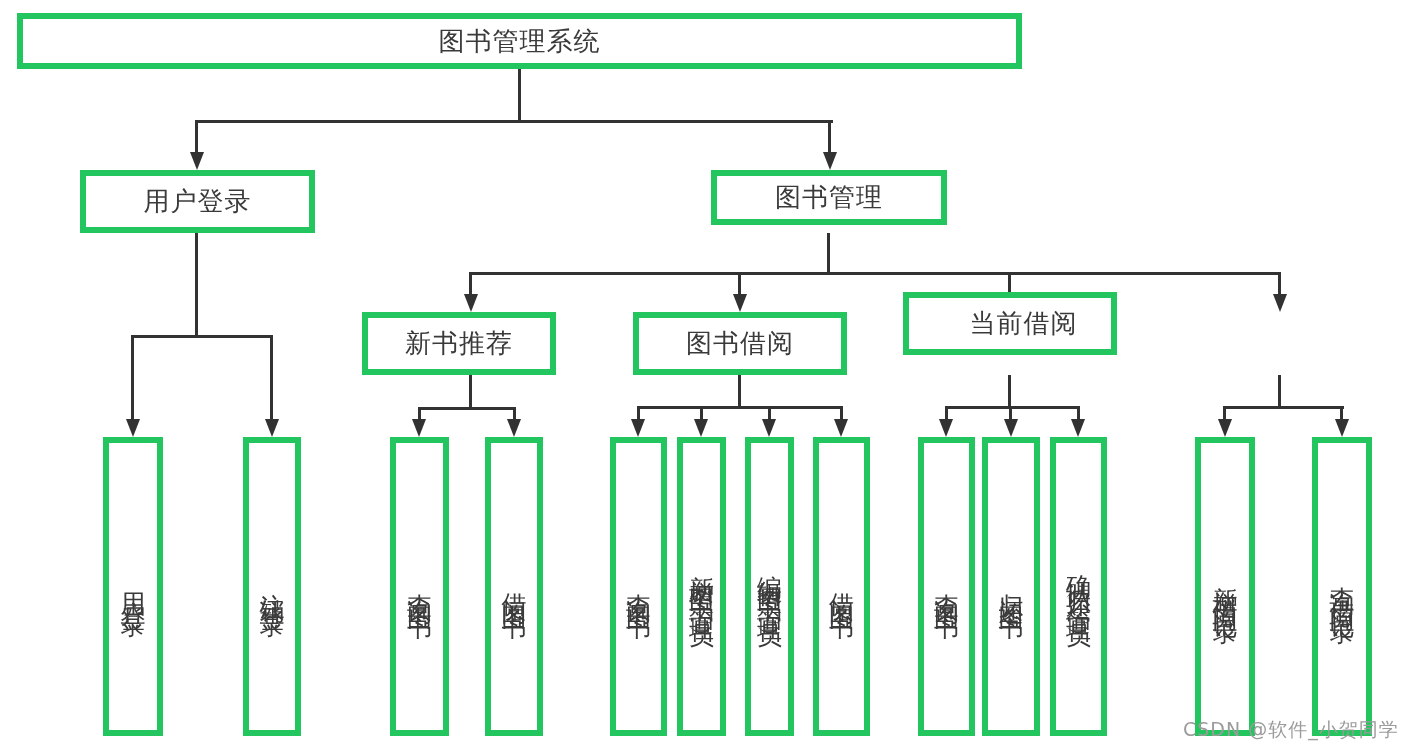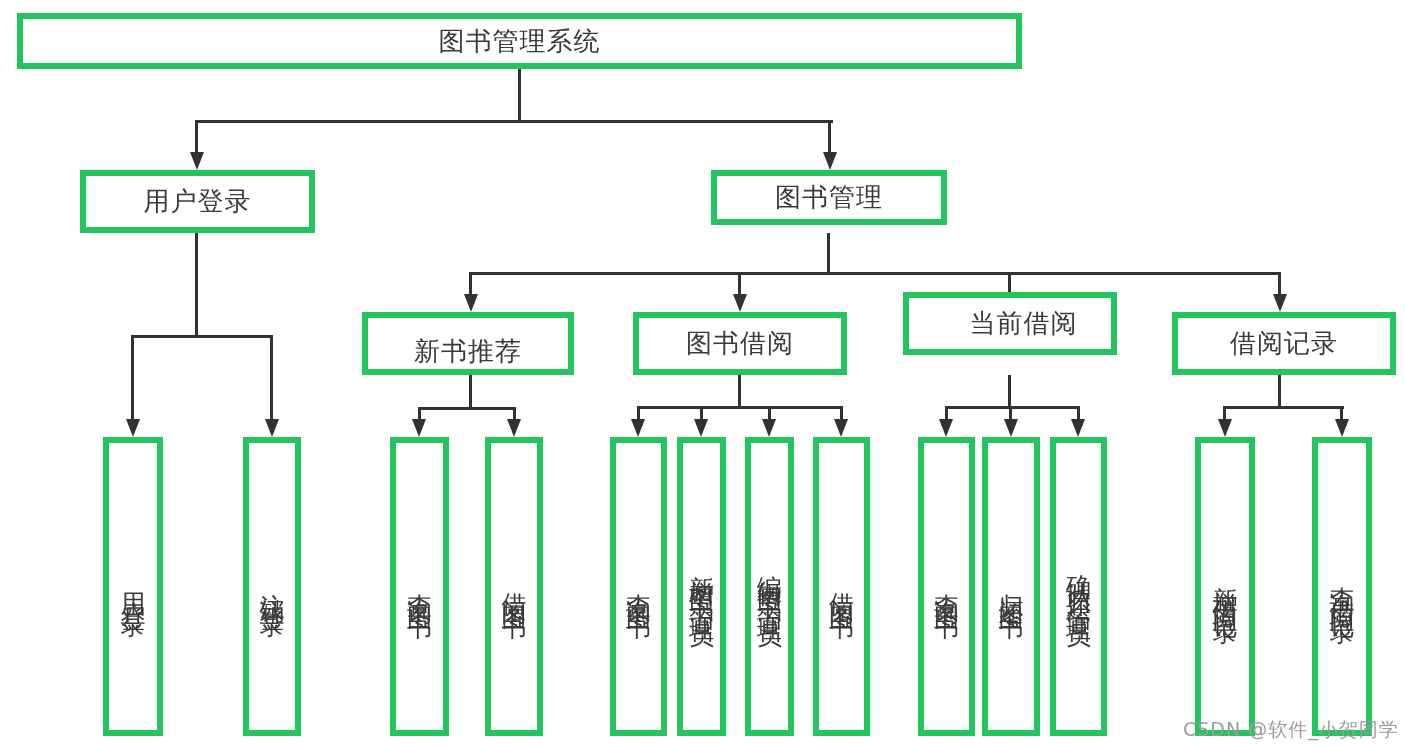--- a/index.html
+++ b/index.html
@@ -59,31 +59,28 @@
   <div class="hl" style="left:469px;top:272px;width:812px;"></div>
   <div class="vl" style="left:469px;top:272px;height:22px;"></div>
   <div class="arrow" style="left:464px;top:294px;"></div>
   <div class="vl" style="left:738px;top:272px;height:22px;"></div>
   <div class="arrow" style="left:733px;top:294px;"></div>
   <div class="vl" style="left:1008px;top:272px;height:22px;"></div>
   <div class="arrow" style="left:1003px;top:294px;"></div>
   <div class="vl" style="left:1278px;top:272px;height:22px;"></div>
   <div class="arrow" style="left:1273px;top:294px;"></div>
 
-  <div class="node" style="left:362px;top:312px;width:212px;height:63px;align-items:flex-end;">
+  <div class="node" style="left:362px;top:312px;width:194px;height:63px;">
     <span class="lbl">新书推荐</span>
   </div>
   <div class="node" style="left:633px;top:312px;width:214px;height:63px;">
     <span class="lbl">图书借阅</span>
   </div>
   <div class="node" style="left:903px;top:292px;width:214px;height:63px;padding-left:27px;">
     <span class="lbl">当前借阅</span>
-  </div>
-  <div class="node" style="left:1172px;top:312px;width:224px;height:63px;">
-    <span class="lbl">借阅记录</span>
   </div>
 
   <div class="vl" style="left:469px;top:375px;height:32px;"></div>
   <div class="hl" style="left:418px;top:407px;width:98px;"></div>
   <div class="vl" style="left:418px;top:407px;height:12px;"></div>
   <div class="arrow" style="left:412px;top:419px;"></div>
   <div class="vl" style="left:513px;top:407px;height:12px;"></div>
   <div class="arrow" style="left:507px;top:419px;"></div>
 
   <div class="vl" style="left:738px;top:375px;height:31px;"></div>

